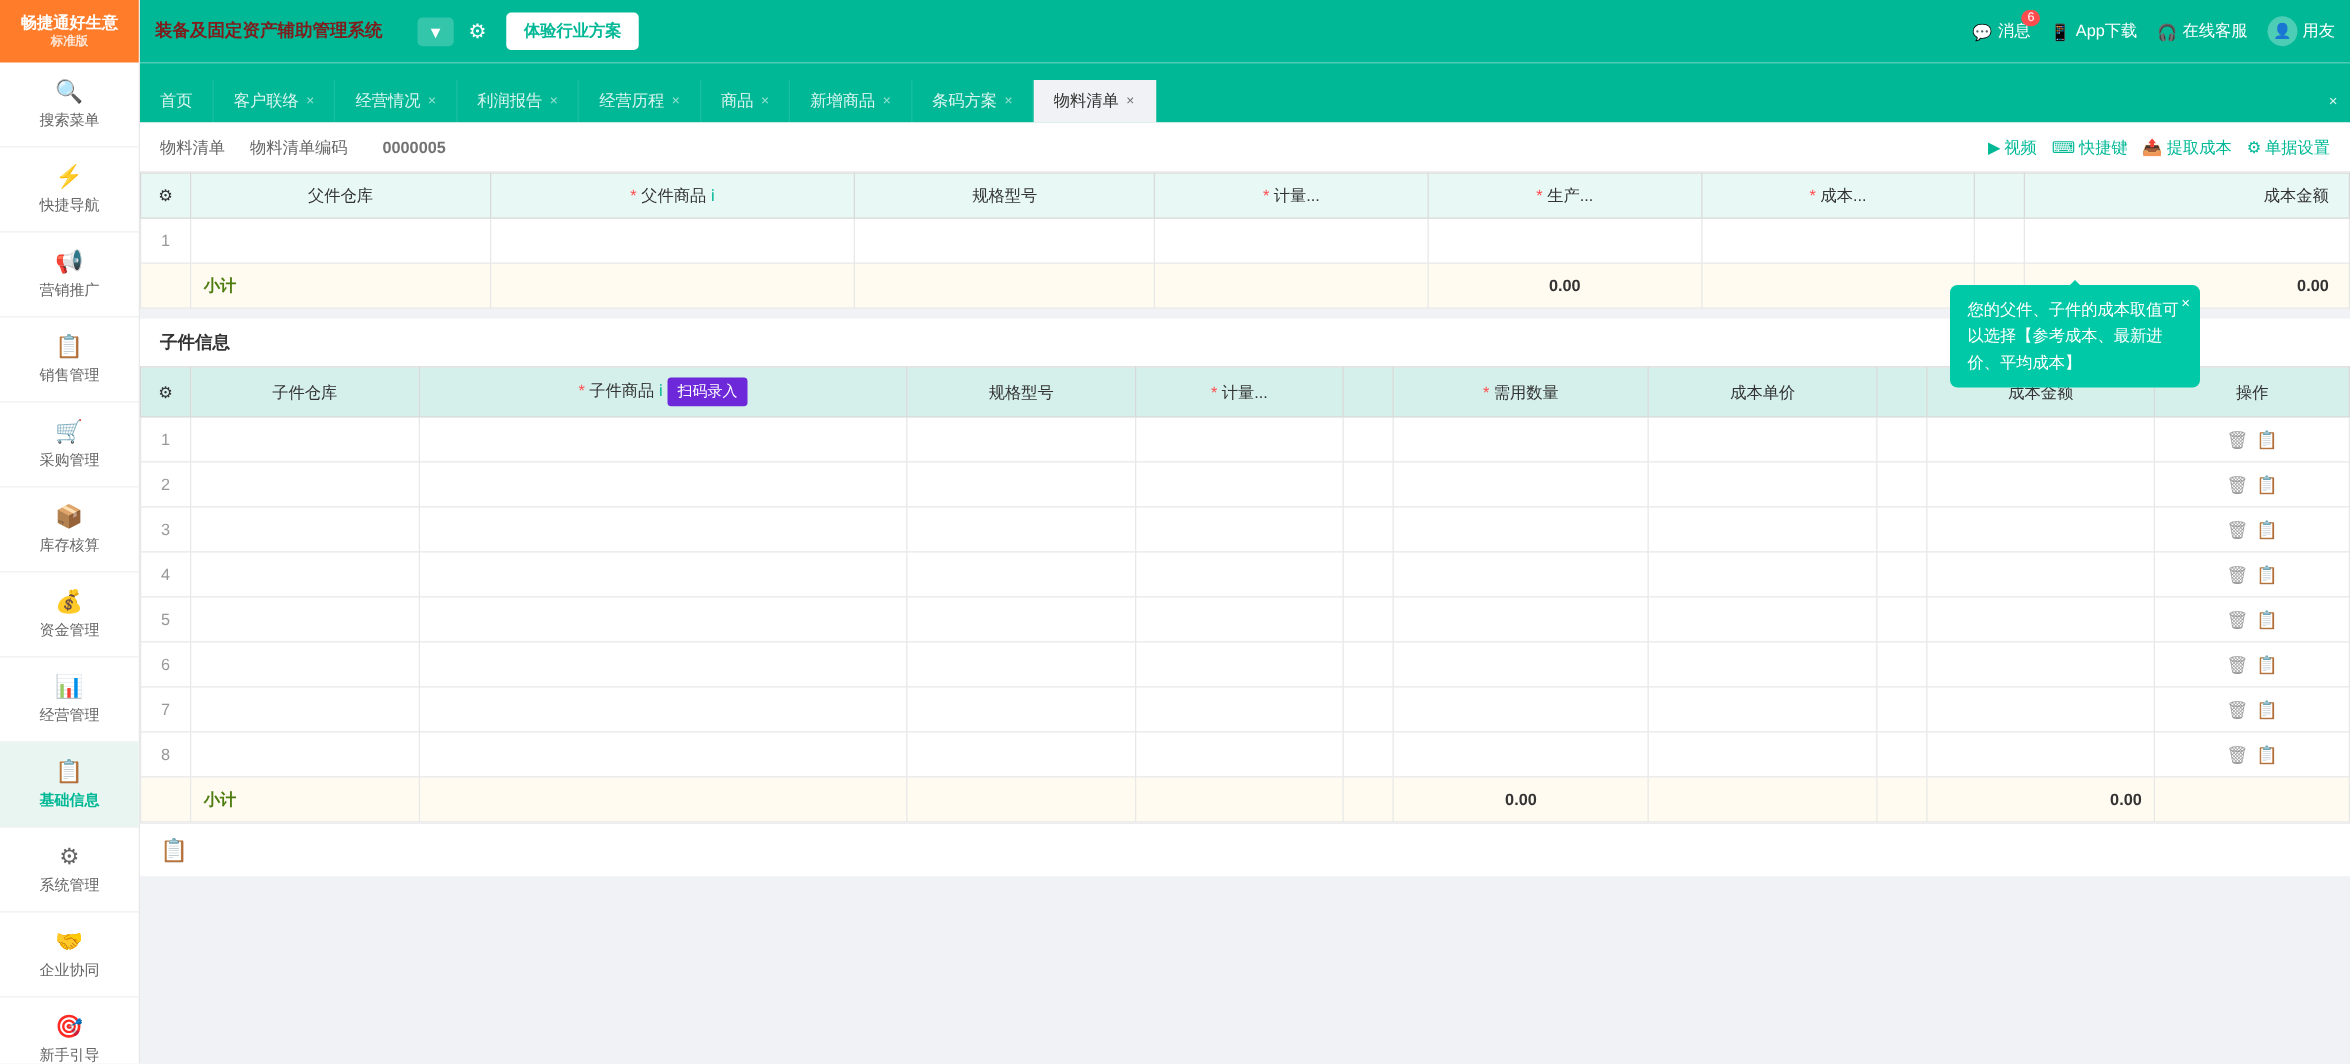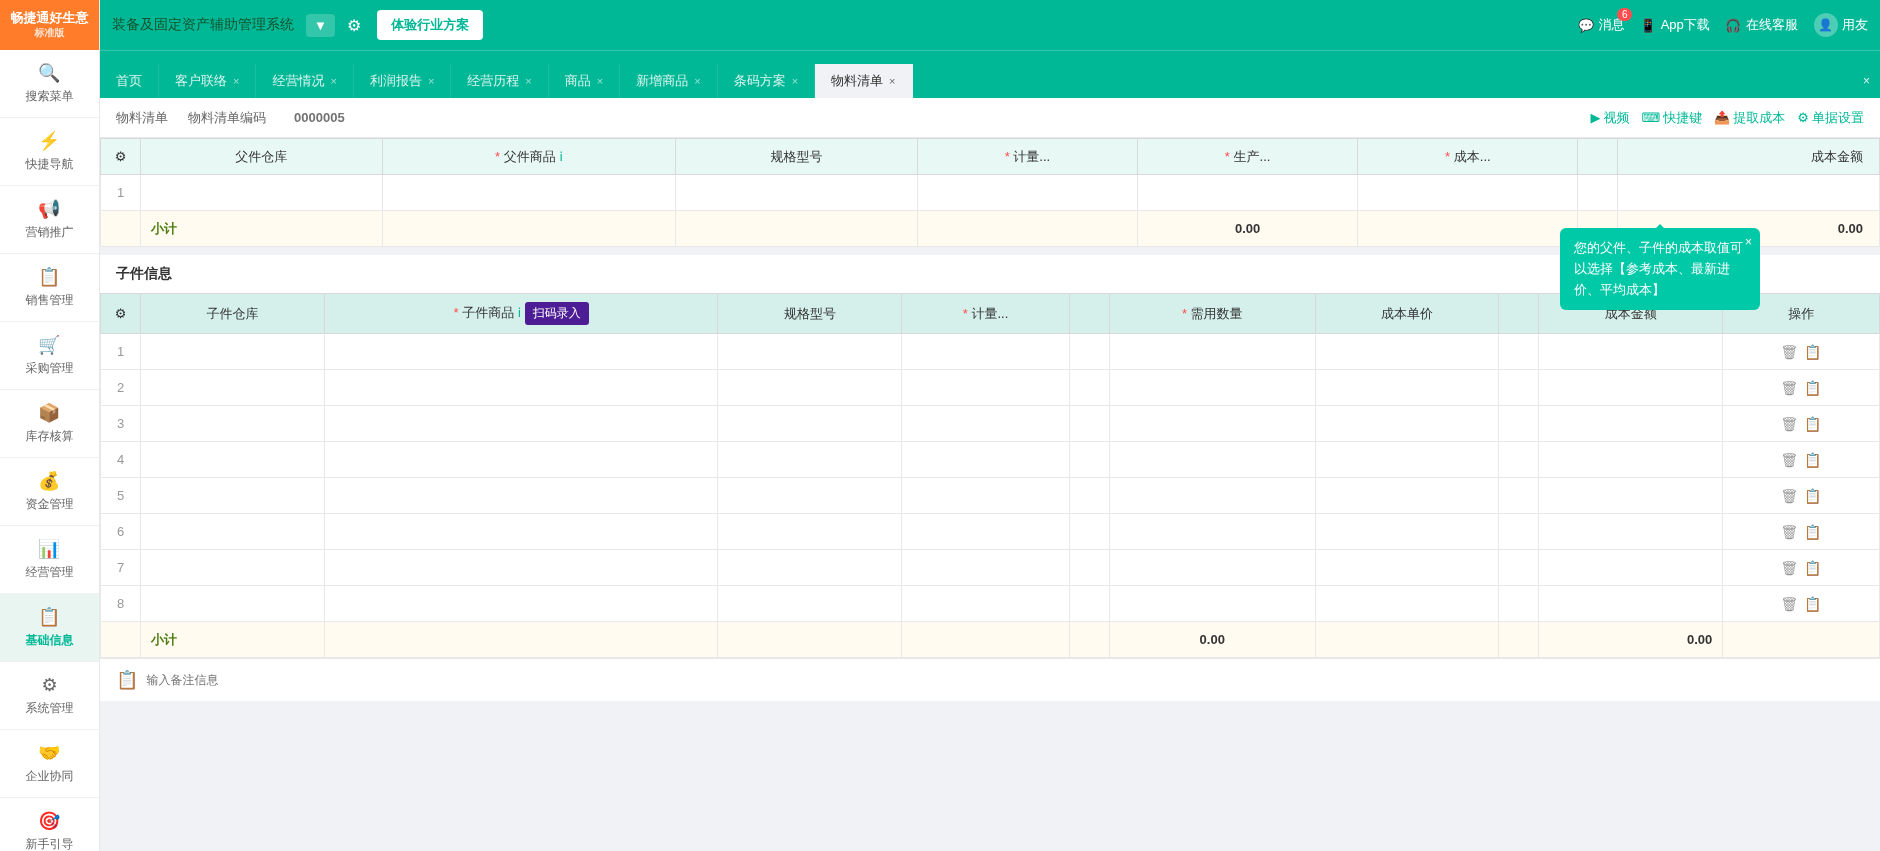--- a/index.html
+++ b/index.html
@@ -1,20 +1,20 @@
 <!DOCTYPE html>
 <html><head>
   <meta charset="utf-8">
   <style>
     * { box-sizing: border-box; margin: 0; padding: 0; }
     body { font-family: 'Microsoft YaHei', Arial, sans-serif; font-size: 13px; background: #f0f2f5; display: flex; height: 851px; overflow: hidden; }
 
     
     .sidebar {
-      width: 100px;
+      width: 112px;
       background: #fff;
       display: flex;
       flex-direction: column;
       border-right: 1px solid #e8e8e8;
       flex-shrink: 0;
     }
     .sidebar-logo {
       background: #ff7c2a;
       color: #fff;
       padding: 10px 8px;
@@ -46,24 +46,24 @@
     .topbar {
       background: #00b896;
       height: 50px;
       display: flex;
       align-items: center;
       padding: 0 12px;
       gap: 8px;
       flex-shrink: 0;
     }
     .topbar-title {
-      color: #14532d;
+      color: #7f1d1d;
       font-size: 14px;
-      font-weight: normal;
-      margin-right: 4px;
+      font-weight: bold;
+      margin-right: 20px;
     }
     .topbar-dropdown {
       background: rgba(255,255,255,0.2);
       border: none;
       color: #fff;
       padding: 4px 8px;
       border-radius: 4px;
       cursor: pointer;
       display: flex;
       align-items: center;
@@ -254,21 +254,21 @@
       background: #fffbf0;
       font-weight: bold;
       color: #4d7c0f;
     }
     .data-table tr.subtotal td.value { color: #333; }
     .th-settings { background: #e8f8f5; border: 1px solid #d9d9d9; padding: 8px 10px; text-align: center; width: 40px; }
     .row-num { color: #999; text-align: center; width: 30px; }
 
     
     .scan-btn {
-      background: #4c1d95;
+      background: #6d28d9;
       color: #fff;
       border: none;
       padding: 3px 8px;
       border-radius: 3px;
       font-size: 12px;
       cursor: pointer;
     }
 
     
     .op-icons { display: flex; gap: 6px; justify-content: center; }
@@ -699,17 +699,16 @@
   <td></td>
   <td class="value" style="text-align:right;">0.00</td>
   <td></td>
 </tr>
           </tbody>
       </table>
     </div>
 
     <div class="bottom-bar">
       <span class="bottom-bar-icon">📋</span>
-      <input type="text" style="border: none; outline: none; flex: 1 1 0%; font-size: 12px; color: rgb(153, 153, 153);" placeholder="输入备注信息">
     </div>
 
   </div>
 </div>
 
 </body></html>

